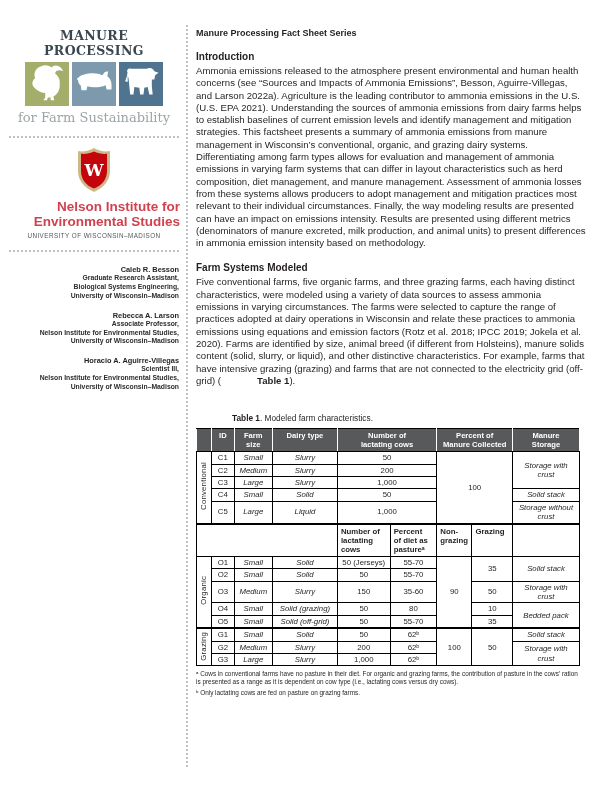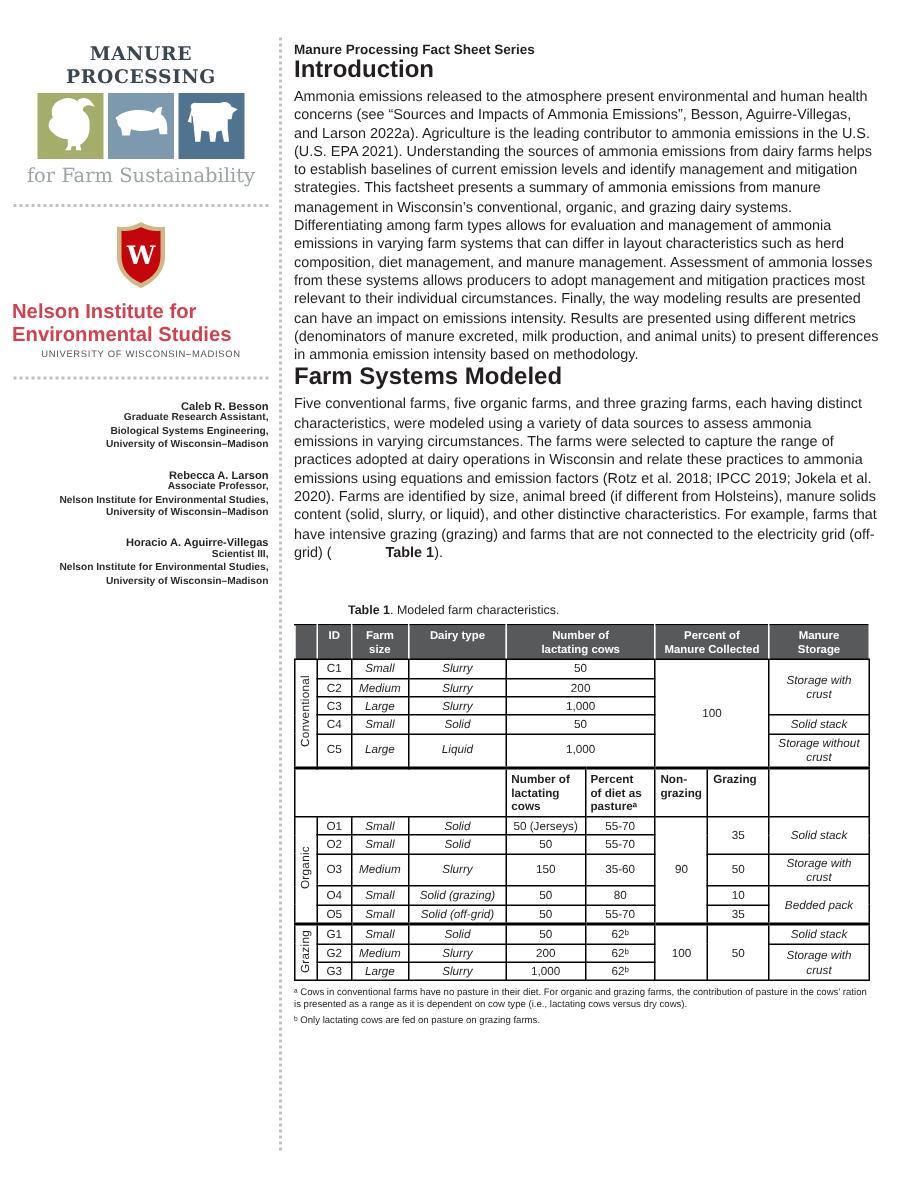--- a/index.html
+++ b/index.html
@@ -14,35 +14,35 @@
   .tiles{display:flex;gap:3px;justify-content:center;margin-top:4px;}
   .tile{width:44px;height:44px;display:flex;align-items:center;justify-content:center;}
   .tile-green{background:var(--tile_green,#a4ad6a);}
   .tile-blue-mid{background:var(--tile_blue_mid,#7c99ad);}
   .tile-blue-dark{background:var(--tile_blue_dark,#50748f);}
   .tagline{font-family:"DejaVu Serif","Liberation Serif",serif;font-size:13px;
            color:var(--muted,#9ba4a7);text-align:center;margin-top:4px;}
   .dotted{border-top:2px dotted var(--dotted,#b8bfc3);margin:11px 1px 9px 1px;}
   .crest-wrap{text-align:center;margin-top:2px;}
   .nelson{font-size:13.5px;font-weight:bold;color:var(--nelson_red,#d0434e);
-          text-align:left;line-height:15px;white-space:pre-line;margin-top:2px;}
+          text-align:right;line-height:15px;white-space:pre-line;margin-top:2px;}
   .univ{font-size:6.3px;letter-spacing:.45px;color:var(--univ_gray,#55565a);
         text-align:center;margin-top:3px;}
   .authors{margin-top:13px;text-align:right;padding-right:1px;}
   .author{margin-bottom:10px;}
   .author-name{font-size:7.4px;font-weight:bold;line-height:9.2px;}
   .author-line{font-size:6.8px;font-weight:bold;line-height:8.8px;color:#2b2b2b;}
 
   .vdivider{position:absolute;left:186px;top:25px;height:742px;border-left:2px dotted var(--dotted,#c3cace);}
 
   
   .main{position:absolute;left:196px;top:28px;width:390px;}
   .series{font-size:9px;font-weight:bold;}
   .title{font-size:17.5px;font-weight:bold;line-height:20.5px;margin-top:7px;white-space:pre-line;}
-  .section-heading{font-size:16px;font-weight:bold;}
+  .section-heading{font-size:10px;font-weight:bold;margin-top:13px;}
   .body-par{font-size:9.6px;line-height:12.3px;margin-top:3px;}
   .caption{font-size:8.3px;margin-top:26px;}
   .bold{font-weight:bold;padding-left:36px;}
 
   
   table.farm{border-collapse:collapse;width:384px;margin-top:5px;border:1.5px solid #000;}
   table.farm td{border:1px solid #000;font-size:7.8px;line-height:9.4px;padding:1px 3px;
                 text-align:center;vertical-align:middle;}
   table.farm td.tl{text-align:center;font-style:italic;}
   table.farm td.hdr{background:var(--table_header_bg,#58595b);color:#fff;font-weight:bold;

